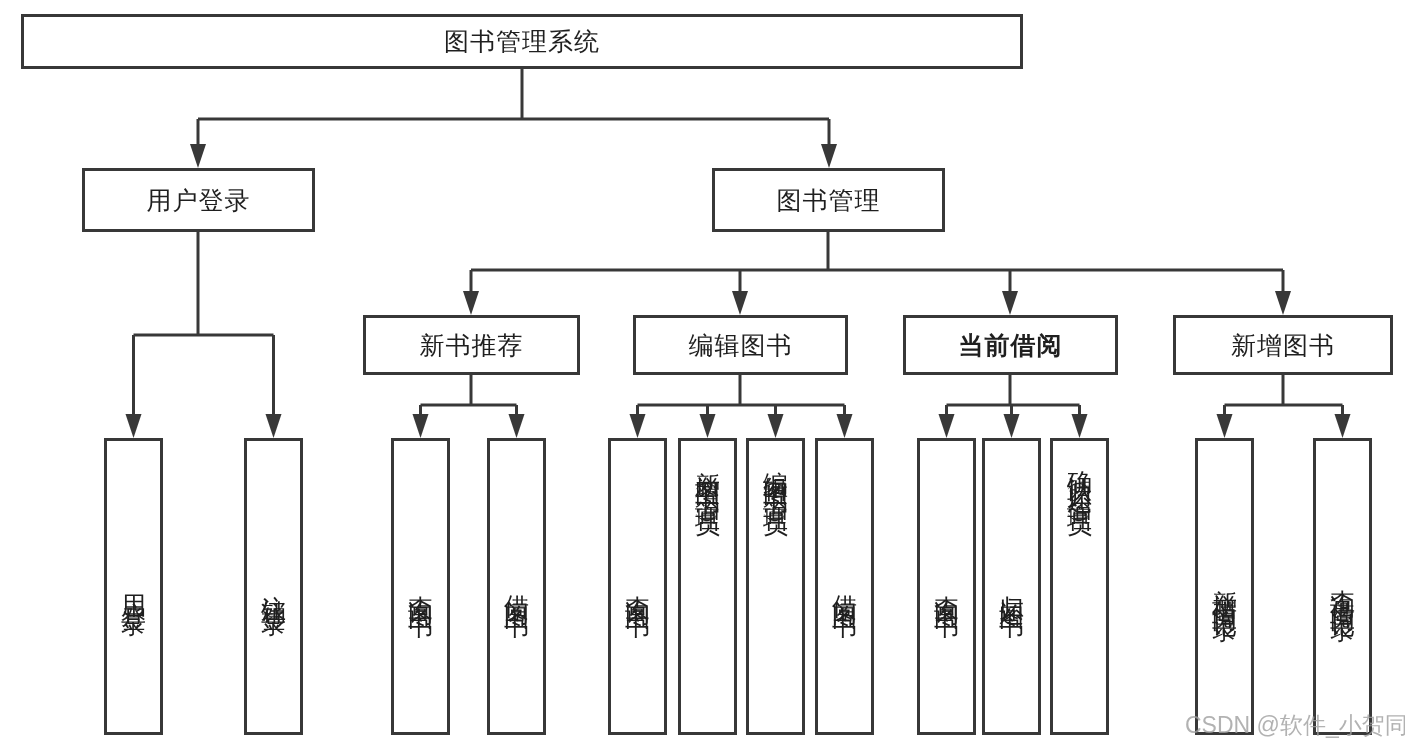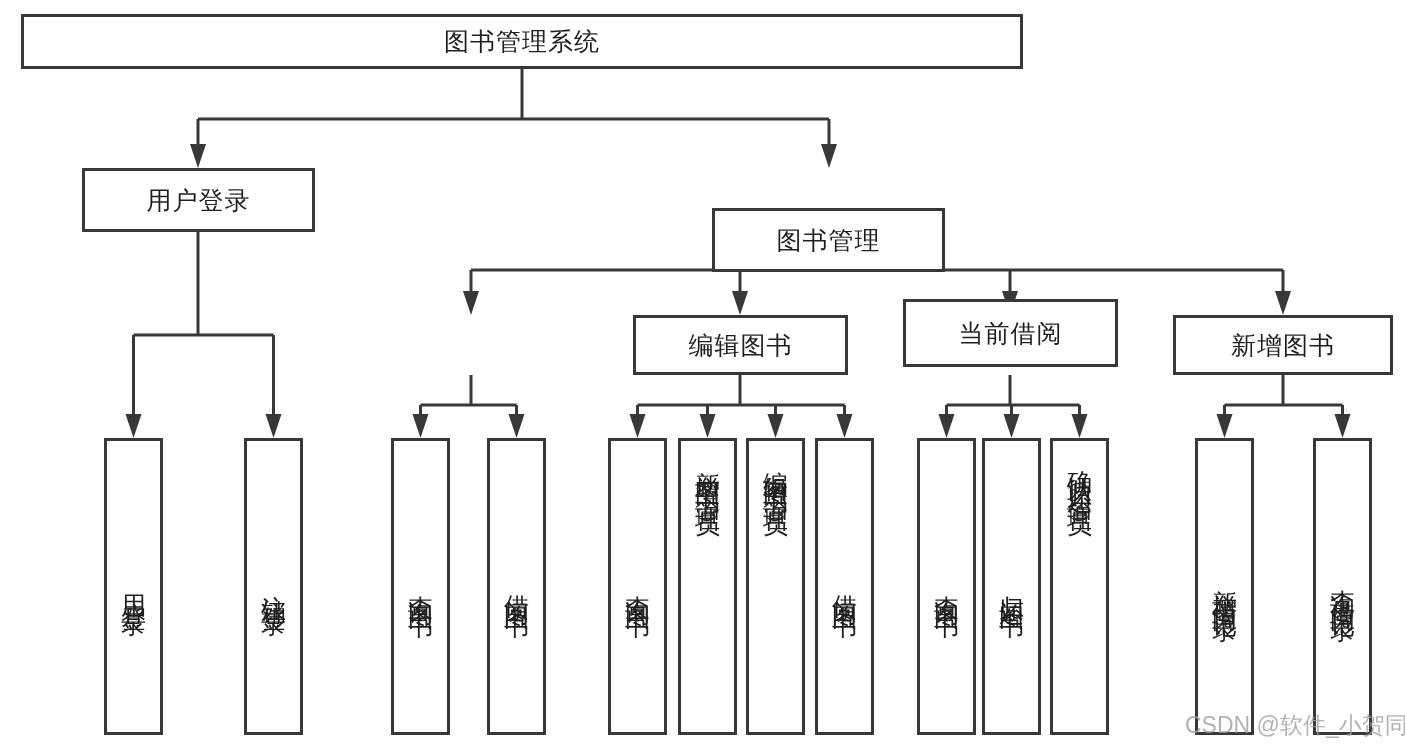--- a/index.html
+++ b/index.html
@@ -55,24 +55,24 @@
     letter-spacing: 6px;
     line-height: 1;
   }
   .vnode.top-align {
     justify-content: flex-start;
     padding-top: 10px;
   }
   
   .n-root   { left: 21px;   top: 14px;  width: 1002px; height: 55px; }
   .n-l2a    { left: 82px;   top: 168px; width: 233px;  height: 64px; }
-  .n-l2b    { left: 712px;  top: 168px; width: 233px;  height: 64px; margin-top: 40px; }
+  .n-l2b    { left: 712px;  top: 168px; width: 233px;  height: 64px; }
   .n-l3a    { left: 363px;  top: 315px; width: 217px;  height: 60px; }
   .n-l3b    { left: 633px;  top: 315px; width: 215px;  height: 60px; }
-  .n-l3c    { left: 903px;  top: 299px; width: 215px;  height: 68px; }
+  .n-l3c    { left: 903px;  top: 315px; width: 215px;  height: 60px; font-weight: bold; }
   .n-l3d    { left: 1173px; top: 315px; width: 220px;  height: 60px; }
   .leaf     { top: 438px; width: 59px; height: 297px; }
   .lf-login1   { left: 104px; }
   .lf-login2   { left: 244px; }
   .lf-nb1      { left: 391px; }
   .lf-nb2      { left: 487px; }
   .lf-bw1      { left: 608px; }
   .lf-bw2      { left: 678px; }
   .lf-bw3      { left: 746px; }
   .lf-bw4      { left: 815px; }
@@ -163,20 +163,23 @@
     <span class="hlabel">图书管理系统</span>
   </div>
 
   <div class="node n-l2a">
     <span class="hlabel">用户登录</span>
   </div>
   <div class="node n-l2b">
     <span class="hlabel">图书管理</span>
   </div>
 
+  <div class="node n-l3a">
+    <span class="hlabel">新书推荐</span>
+  </div>
   <div class="node n-l3b">
     <span class="hlabel">编辑图书</span>
   </div>
   <div class="node n-l3c">
     <span class="hlabel">当前借阅</span>
   </div>
   <div class="node n-l3d">
     <span class="hlabel">新增图书</span>
   </div>
 

